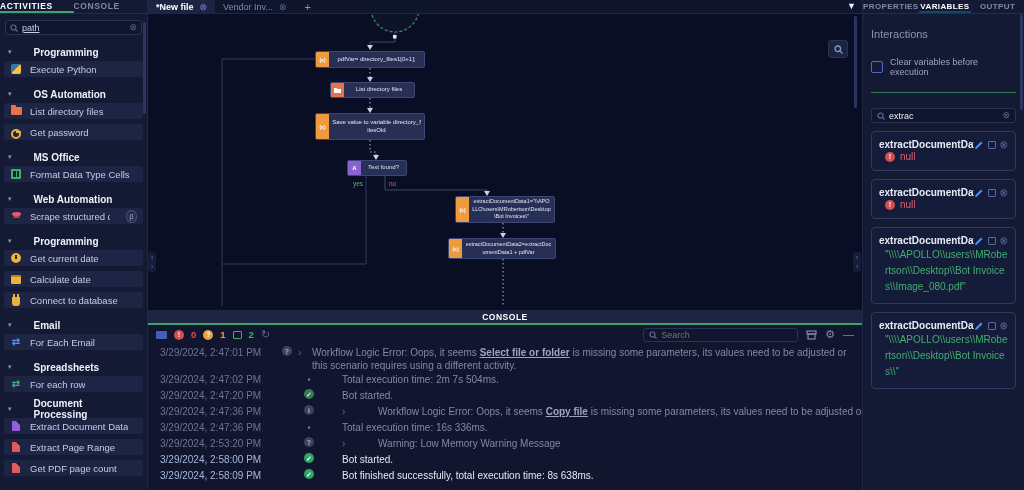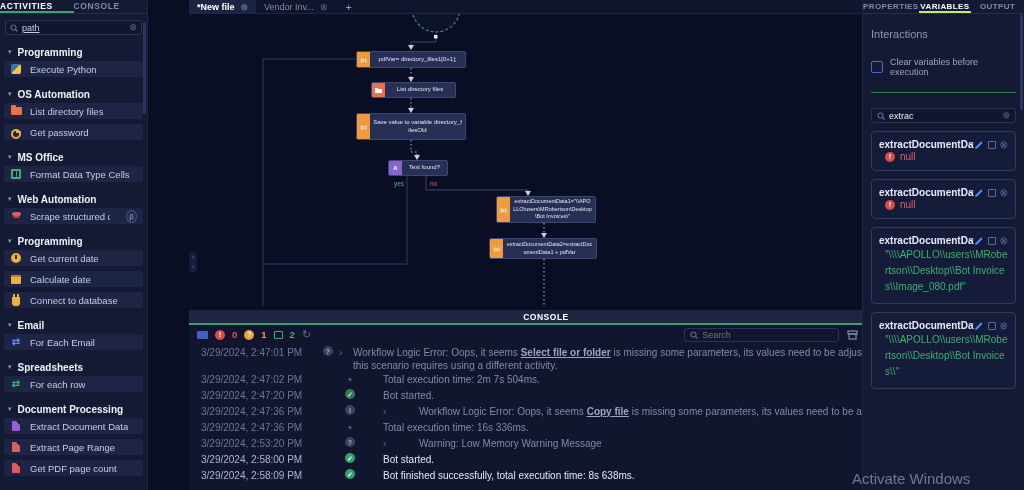--- a/index.html
+++ b/index.html
@@ -9,21 +9,21 @@
 
   
   .sidebar { position:absolute; left:0; top:0; width:148px; height:490px; background:#141a33; border-right:1px solid #1f2747; overflow:hidden; }
   .side-tabs { display:flex; height:14px; border-bottom:1px solid #242c50; background:#141a33; }
   .side-tab { flex:1; text-align:left; font-size:8.5px; font-weight:bold; letter-spacing:.6px; color:#7f8aa8; line-height:13px; cursor:pointer; }
   .side-tab.active { color:#fff; border-bottom:2px solid #3fa16b; }
   .side-search { display:flex; align-items:center; gap:4px; margin:6px 5px 0; height:15px; background:#10162e; border:1px solid #2a3354; border-radius:3px; padding:0 4px; }
   .side-search input { flex:1; background:transparent; border:none; outline:none; color:#c8d0e8; font-size:9px; min-width:0; font-family:"Liberation Sans",sans-serif;text-decoration:underline; }
   .mag { flex:none; }
   .clear-x { color:#5a6a9a; font-size:9px; line-height:9px; cursor:pointer; }
-  .group-header { display:flex; align-items:center; gap:6px; margin:12px 8px 4px; height:10px; cursor:pointer; }
+  .group-header { display:flex; align-items:center; gap:22px; margin:12px 8px 4px; height:10px; cursor:pointer; }
   .group-caret { color:#8b96b8; font-size:7px; }
   .group-label { color:#eef2fb; font-size:10px; font-weight:bold; }
   .side-item { display:flex; align-items:center; gap:8px; height:16px; margin:0 4px 5px; background:#1e2544; border-radius:2px; padding:0 6px; cursor:pointer; }
   .side-item .lbl { font-size:9.5px; color:#c4cce4; white-space:nowrap; overflow:hidden; }
   .side-item .spacer { flex:1; }
   .beta { width:13px; height:13px; border-radius:50%; background:#222a4e; border:1px solid #4a5680; color:#9aa5c4; font-size:8px; display:flex; align-items:center; justify-content:center; }
   .ic { width:12px; height:12px; flex:none; display:flex; align-items:center; justify-content:center; }
   .ic-python { width:10px; height:10px; border-radius:2px; background:linear-gradient(135deg,#3b77a8 0 50%,#f5c242 50% 100%); }
   .ic-folder { width:11px; height:8px; background:#e8734a; border-radius:1px; position:relative; }
   .ic-folder::before { content:""; position:absolute; top:-2px; left:0; width:5px; height:2px; background:#e8734a; border-radius:1px 1px 0 0; }
@@ -39,21 +39,21 @@
   .ic-plug { width:8px; height:9px; background:#e8b33d; border-radius:0 0 3px 3px; position:relative; margin-top:2px; }
   .ic-plug::before { content:""; position:absolute; top:-3px; left:1px; width:1.5px; height:3px; background:#e8b33d; box-shadow:4px 0 0 #e8b33d; }
   .ic-loop { font-size:10px; font-weight:bold; line-height:10px; }
   .ic-loop.blue { color:#4f8ff7; } .ic-loop.green { color:#3fae6e; }
   .ic-file { width:8px; height:10px; border-radius:1px; position:relative; }
   .ic-file.purple { background:#9a5cd8; } .ic-file.red { background:#e05c5c; }
   .ic-file::before { content:""; position:absolute; right:0; top:0; border:2px solid #141a33; border-left-color:transparent; border-bottom-color:transparent; }
   .side-scroll { position:absolute; right:1px; top:22px; width:3px; height:92px; background:#2b3660; border-radius:2px; }
 
   
-  .main { position:absolute; left:148px; top:0; width:714px; height:352px;margin-left:41px; }
+  .main { position:absolute; left:148px; top:0; width:714px; height:352px; }
   .filebar { position:relative; height:14px; background:#10152e; border-bottom:1px solid #1f2747; display:flex; align-items:stretch; }
   .ftab { display:flex; align-items:center; gap:6px; padding:0 8px; font-size:9px; cursor:pointer; }
   .ftab.active { background:#1c2443; color:#fff; font-weight:bold; }
   .ftab.inactive { color:#7f8aa8; }
   .ftab .fx { color:#5a6a9a; font-size:9px; }
   .add-tab { color:#8b96b8; font-size:11px; padding:0 10px; display:flex; align-items:center; cursor:pointer; }
   .filter-ico { position:absolute; right:6px; top:1px; color:#e8ecf8; font-size:9px; cursor:pointer; }
   .canvas { position:relative; width:714px; height:296px; background:#0a0e24; overflow:hidden; }
   .canvas svg.wires { position:absolute; left:0; top:0; }
   .node { position:absolute; display:flex; align-items:stretch; background:#272f55; border:1px solid #3d4775; border-radius:2px; cursor:pointer; }
@@ -96,21 +96,21 @@
   .log-chev { color:#5a6a9a; font-size:10px; flex:none; width:8px; cursor:pointer; }
   .log-text { flex:1; padding-right:10px; }
   .log-link { font-weight:bold; text-decoration:underline; color:#9aa5c4; cursor:pointer; }
   .log-row.bright { color:#e2e8f6; }
   .log-row.bright .log-time { color:#a8b6d8; }
 
   
   .rpanel { position:absolute; left:862px; top:0; width:162px; height:490px; background:#141a33; border-left:1px solid #1f2747; }
   .r-tabs { display:flex; height:14px; border-bottom:1px solid #242c50; }
   .r-tab { flex:1; text-align:center; font-size:8px; font-weight:bold; letter-spacing:.4px; color:#7f8aa8; line-height:13px; cursor:pointer; }
-  .r-tab.active { color:#fff; border-bottom:2px solid #bef264; }
+  .r-tab.active { color:#fff; border-bottom:2px solid #0c4a6e; }
   .r-body { padding:0 8px; }
   .r-section-title { margin-top:14px; font-size:11px; color:#8b95b5; }
   .chk-row { display:flex; align-items:center; gap:7px; margin-top:17px; }
   .chk { width:12px; height:12px; border:1.5px solid #4f6ac8; border-radius:2px; background:transparent; cursor:pointer; flex:none; }
   .chk-label { font-size:9px; color:#9aa5c4; }
   .r-divider { margin-top:15px; height:1px; background:#2f7a52; }
   .r-search { display:flex; align-items:center; gap:4px; margin-top:15px; height:15px; background:#10162e; border:1px solid #2a3354; border-radius:3px; padding:0 5px; }
   .r-search input { flex:1; background:transparent; border:none; outline:none; color:#e8ecf8; font-size:9px; min-width:0; font-family:"Liberation Sans",sans-serif; }
   .var-card { margin-top:8px; background:#151c3a; border:1px solid #2e3a5e; border-radius:4px; padding:7px 7px 8px; }
   .var-head { display:flex; align-items:center; }
@@ -508,14 +508,13 @@
             <span class="act-sq"></span>
             <span class="act-x">⊗</span>
           </span>
         </div>
         <div class="var-val val-str">"\\\\APOLLO\\users\\MRobertson\\Desktop\\Bot Invoices\\"</div>
       </div>
     </div>
     <div class="r-scroll"></div>
   </div>
 
-  <div class="watermark">Activate Windows</div>
 </div>
 
 </body></html>

